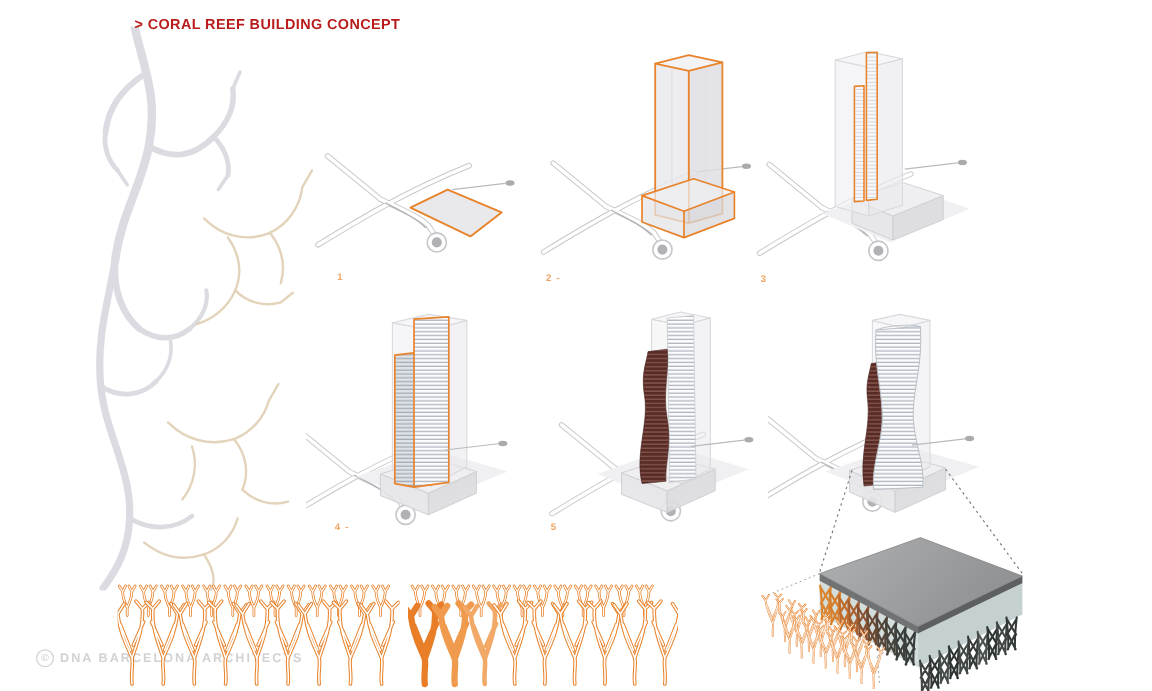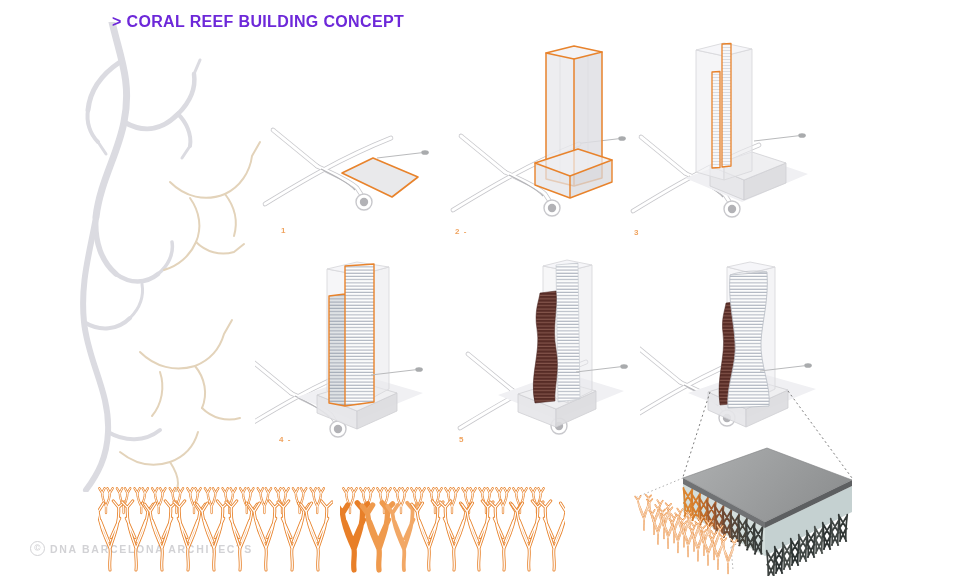--- a/index.html
+++ b/index.html
@@ -1,19 +1,19 @@
 <!DOCTYPE html>
 <html><head>
 <meta charset="utf-8">
 <style>
   html,body{margin:0;padding:0;background:#ffffff;}
   .stage{position:relative;width:960px;height:576px;background:#ffffff;overflow:hidden;
          font-family:"Liberation Sans",sans-serif;}
-  .title{position:absolute;left:112px;top:13px;font-size:16px;font-weight:bold;
-         color:#6d28d9;letter-spacing:.35px;z-index:6;}
+  .title{position:absolute;left:112px;top:13px;font-size:12px;font-weight:bold;
+         color:#b91c1c;letter-spacing:.35px;z-index:6;}
   .panel{position:absolute;z-index:2;}
   .step-num{position:absolute;font-size:8px;font-weight:bold;color:#f0a35e;
             letter-spacing:1px;z-index:5;}
   .decor{position:absolute;z-index:1;}
   .band{position:absolute;z-index:2;}
   .detail{position:absolute;z-index:2;}
   .overlay{position:absolute;left:0;top:0;z-index:4;pointer-events:none;}
   .watermark{position:absolute;left:30px;top:541px;display:flex;align-items:center;
              gap:5px;color:#d2d2d5;z-index:1;}
   .wm-c{width:13px;height:13px;border:1.2px solid #d2d2d5;border-radius:50%;

